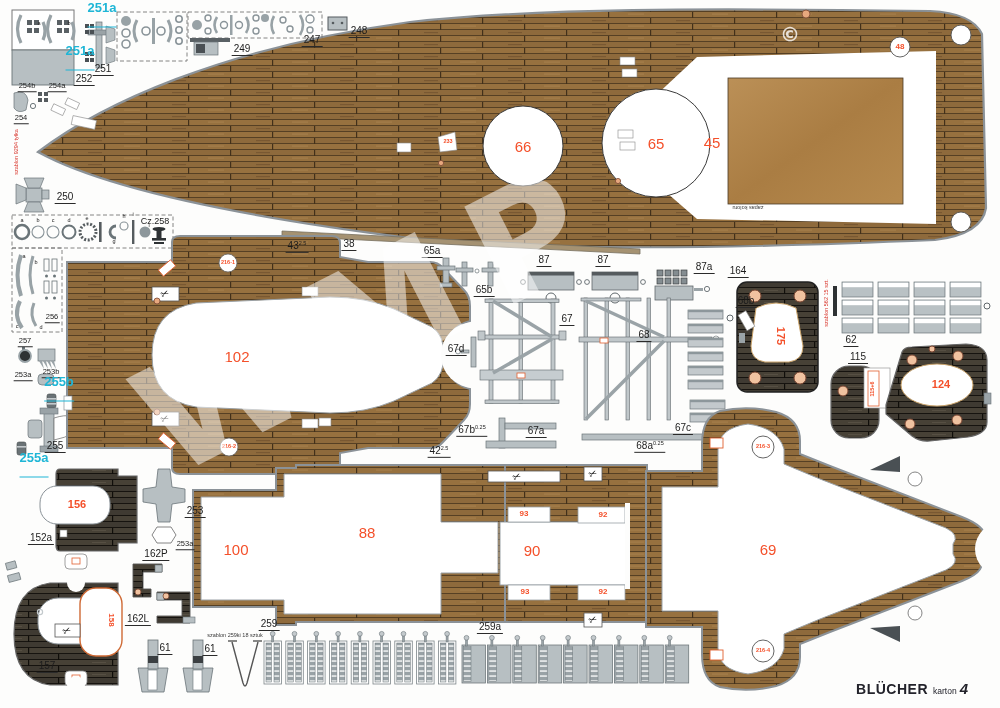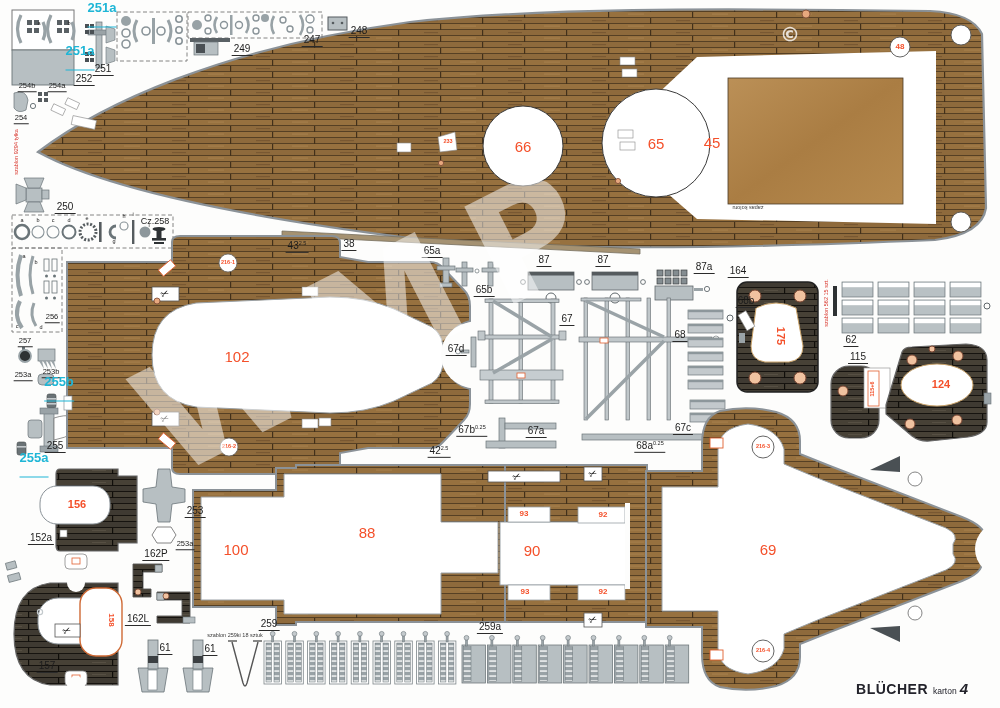--- a/index.html
+++ b/index.html
@@ -609,21 +609,21 @@
       <div class="lb num num-tiny" style="left: 448px; top: 142px;">233</div>
       <div class="lb num num-tiny" style="left: 873px; top: 389px; --r: -90deg;">115+6</div>
       <div class="lb lbl" style="left: 84px; top: 80px;">252</div>
       <div class="lb lbl" style="left: 103px; top: 70px;">251</div>
       <div class="lb lbl" style="left: 312px; top: 41px;">247</div>
       <div class="lb lbl" style="left: 359px; top: 32px;">248</div>
       <div class="lb lbl" style="left: 242px; top: 50px;">249</div>
       <div class="lb lbl-sm" style="left: 27px; top: 87px;">254b</div>
       <div class="lb lbl-sm" style="left: 57px; top: 87px;">254a</div>
       <div class="lb lbl-sm" style="left: 21px; top: 119px;">254</div>
-      <div class="lb lbl" style="left: 65px; top: 208px;">250</div>
+      <div class="lb lbl" style="left: 65px; top: 198px;">250</div>
       <div class="lb lbl-plain" style="left: 155px; top: 221px;">Cz.258</div>
       <div class="lb lbl-sm" style="left: 52px; top: 318px;">256</div>
       <div class="lb lbl-sm" style="left: 25px; top: 342px;">257</div>
       <div class="lb lbl-sm" style="left: 51px; top: 342px; margin-top: 31px;">253b</div>
       <div class="lb lbl-sm" style="left: 23px; top: 376px;">253a</div>
       <div class="lb lbl" style="left: 55px; top: 447px;">255</div>
       <div class="lb lbl" style="left: 195px; top: 512px;">253</div>
       <div class="lb lbl-sm" style="left: 185px; top: 545px;">253a</div>
       <div class="lb lbl" style="left: 156px; top: 555px;">162P</div>
       <div class="lb lbl" style="left: 138px; top: 620px;">162L</div>
@@ -633,21 +633,21 @@
       <div class="lb lbl" style="left: 210px; top: 650px;">61</div>
       <div class="lb lbl" style="left: 297px; top: 247px;">43<sup>2.5</sup></div>
       <div class="lb lbl" style="left: 349px; top: 245px;">38</div>
       <div class="lb lbl" style="left: 432px; top: 252px;">65a</div>
       <div class="lb lbl" style="left: 484px; top: 291px;">65b</div>
       <div class="lb lbl" style="left: 456px; top: 350px;">67d</div>
       <div class="lb lbl" style="left: 544px; top: 261px;">87</div>
       <div class="lb lbl" style="left: 603px; top: 261px;">87</div>
       <div class="lb lbl" style="left: 704px; top: 268px;">87a</div>
       <div class="lb lbl" style="left: 567px; top: 320px;">67</div>
-      <div class="lb lbl" style="left: 680px; top: 336px;">68</div>
+      <div class="lb lbl" style="left: 644px; top: 336px;">68</div>
       <div class="lb lbl" style="left: 714px; top: 302px; margin-left: 32px;">68b</div>
       <div class="lb lbl" style="left: 472px; top: 431px;">67b<sup>0.25</sup></div>
       <div class="lb lbl" style="left: 536px; top: 432px;">67a</div>
       <div class="lb lbl" style="left: 650px; top: 447px;">68a<sup>0.25</sup></div>
       <div class="lb lbl" style="left: 683px; top: 429px;">67c</div>
       <div class="lb lbl" style="left: 738px; top: 272px;">164</div>
       <div class="lb lbl" style="left: 851px; top: 341px;">62</div>
       <div class="lb lbl" style="left: 858px; top: 358px;">115</div>
       <div class="lb lbl" style="left: 439px; top: 452px;">42<sup>2.5</sup></div>
       <div class="lb lbl" style="left: 269px; top: 625px;">259</div>

